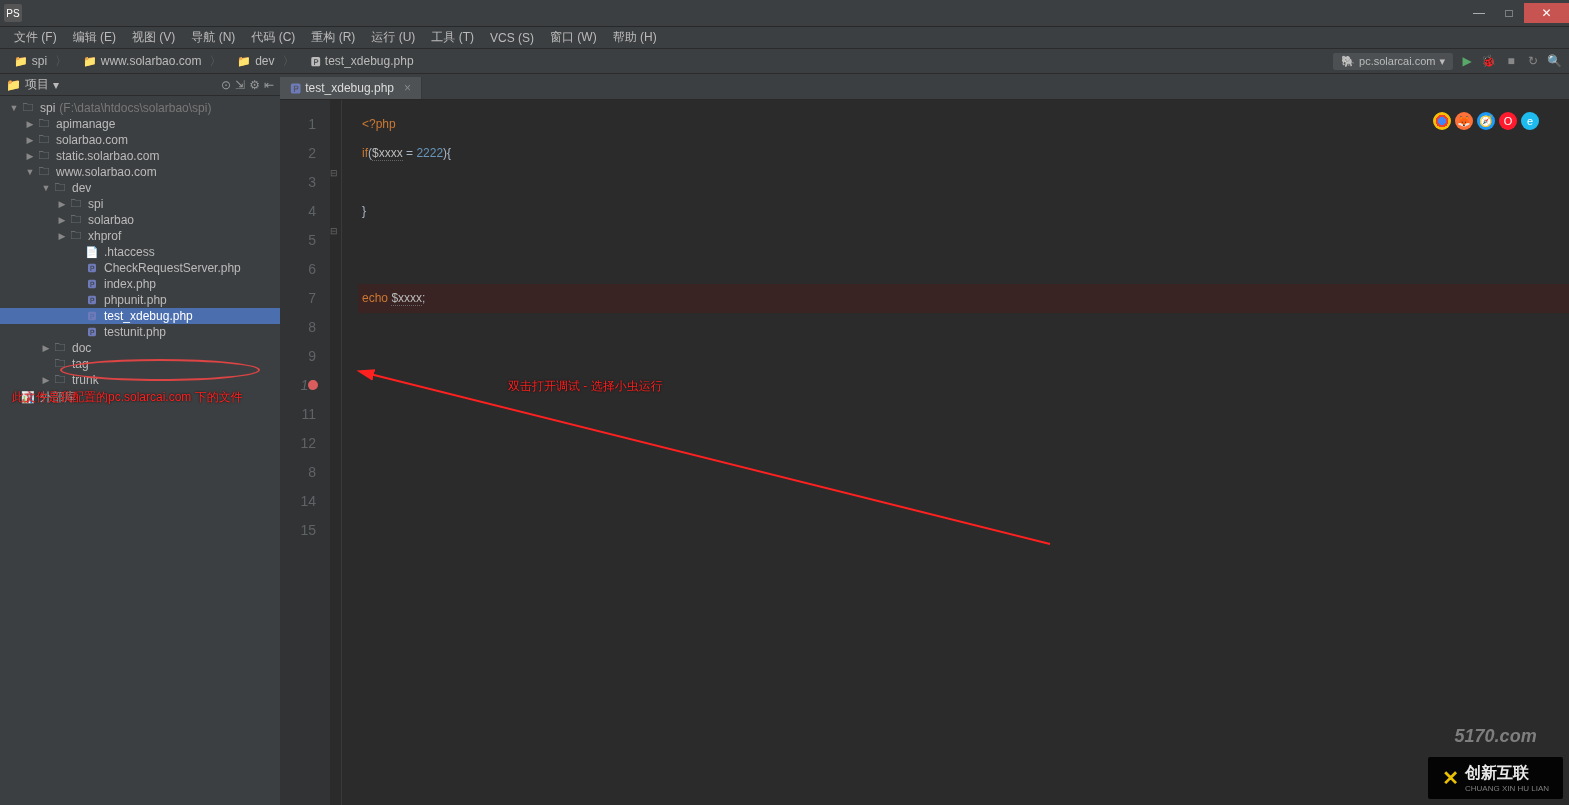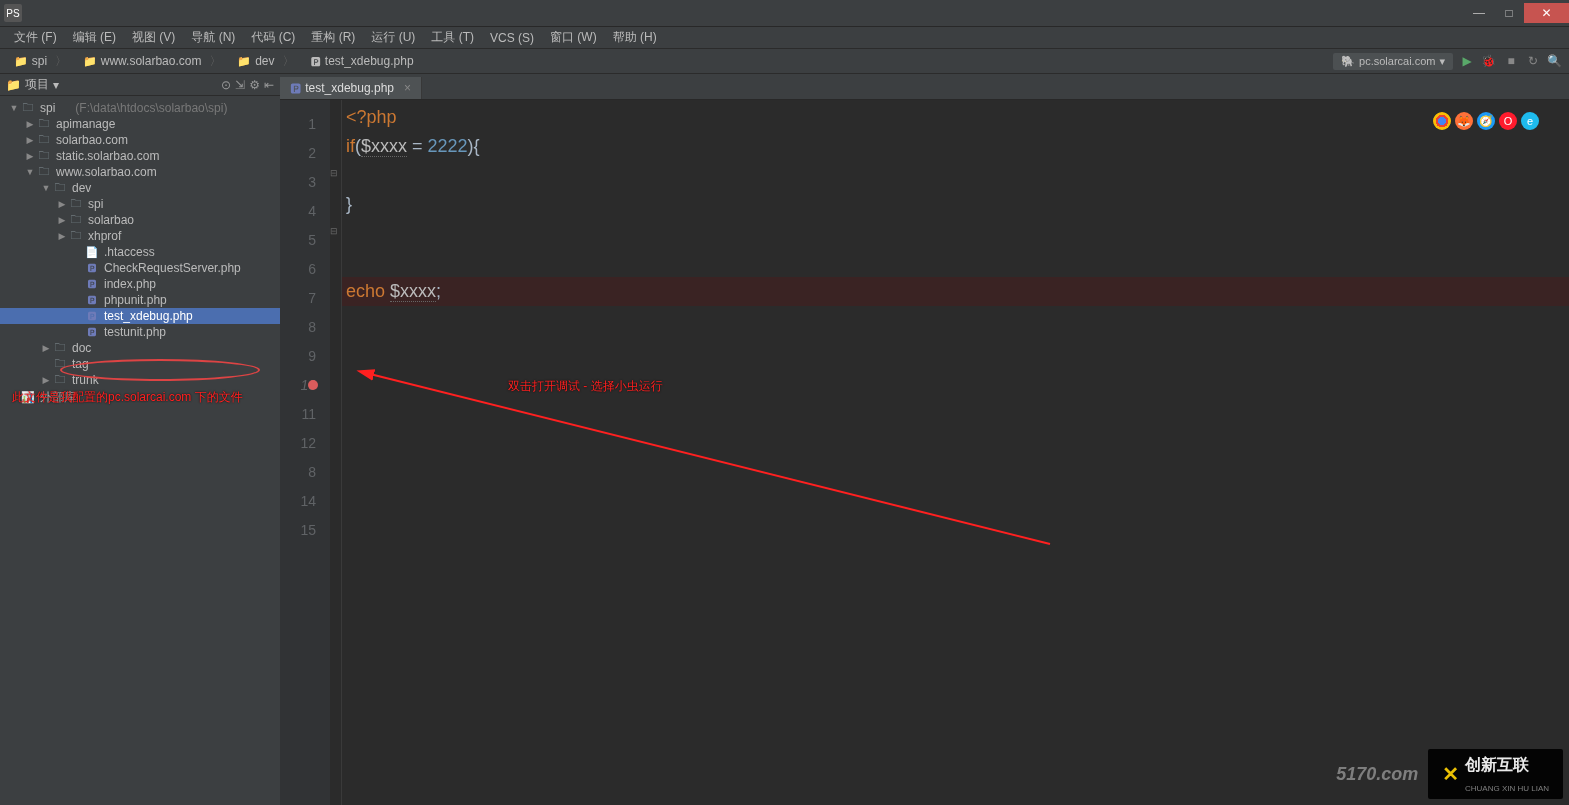--- a/index.html
+++ b/index.html
@@ -33,65 +33,65 @@
 .project-header .header-icon { cursor: pointer; opacity: 0.7; }
 
 .tree { padding: 4px 0; font-size: 12px; color: #bbbbbb; overflow: auto; flex: 1; }
 .tree-node { display: flex; align-items: center; padding: 1px 0; cursor: pointer; white-space: nowrap; }
 .tree-node.selected { background: #4b6eaf; color: #fff; }
 .tree-arrow { width: 12px; display: inline-block; text-align: center; font-size: 9px; color: #888; }
 .tree-icon { width: 16px; height: 14px; display: inline-flex; align-items: center; justify-content: center; margin-right: 4px; font-size: 11px; }
 .folder-icon { color: #87939a; }
 .php-icon { color: #6e7bb8; font-size: 10px; }
 .tree-label { }
-.tree-path { color: #787878; margin-left: 20px; }
+.tree-path { color: #787878; margin-left: 4px; }
 .indent-0 { padding-left: 8px; }
 .indent-1 { padding-left: 24px; }
 .indent-2 { padding-left: 40px; }
 .indent-3 { padding-left: 56px; }
 .indent-4 { padding-left: 72px; }
 
 .red-circle { position: absolute; border: 2px solid #d44; border-radius: 50%; pointer-events: none; }
 .annotation-text { position: absolute; color: #ff2020; font-size: 12px; pointer-events: none; z-index: 100; text-shadow: 0 0 2px #000; }
 
 .editor-area { flex: 1; display: flex; flex-direction: column; background: #2b2b2b; position: relative; }
 .editor-tabs { height: 26px; background: #3c3f41; display: flex; align-items: flex-end; border-bottom: 1px solid #282828; }
 .editor-tab { padding: 4px 10px; background: #515658; color: #bbb; font-size: 12px; display: flex; align-items: center; gap: 4px; border-right: 1px solid #383838; }
 .editor-tab.active { background: #4e5254; color: #ddd; }
 
 .editor-body { flex: 1; display: flex; position: relative; background: #2b2b2b; }
 .gutter { width: 50px; background: #313335; text-align: right; padding-right: 14px; padding-top: 10px; font-family: Consolas, monospace; font-size: 14px; color: #606366; line-height: 29px; position: relative; }
 .gutter .breakpoint { position: absolute; width: 10px; height: 10px; background: #db5c5c; border-radius: 50%; right: -2px; }
 .fold-gutter { width: 12px; background: #2b2b2b; border-right: 1px solid #3a3a3a; position: relative; }
 .fold-icon { position: absolute; left: 0; color: #666; font-size: 9px; }
 
-.code { flex: 1; padding-top: 3px; font-family: Consolas, monospace; font-size: 18px; line-height: 29px; color: #a9b7c6; position: relative; }
+.code { flex: 1; padding-top: 10px; font-family: Consolas, monospace; font-size: 12px; line-height: 29px; color: #a9b7c6; position: relative; margin-left: 16px; }
 .code-line { padding-left: 4px; height: 29px; position: relative; }
 .code-line.current { background: #47484a; }
 .code-line.breakpoint-line { background: #3a2323; }
 .kw { color: #cc7832; }
 .var { color: #bbb; border-bottom: 1px dotted #666; }
 .num { color: #6897bb; }
 .op { color: #a9b7c6; }
 .comment { color: #808080; font-style: italic; }
 .tag { color: #cc7832; }
 .cursor { display: inline-block; width: 1px; height: 18px; background: #bbb; vertical-align: middle; animation: blink 1s infinite; }
 @keyframes blink { 50% { opacity: 0; } }
 
 .browser-icons { position: absolute; top: 38px; right: 30px; display: flex; gap: 4px; z-index: 50; }
 .browser-icons div { width: 18px; height: 18px; border-radius: 50%; display: flex; align-items: center; justify-content: center; font-size: 11px; color: #fff; }
 
 .red-arrow { position: absolute; pointer-events: none; z-index: 90; }
 
-.watermark { position: absolute; right: 6px; bottom: 6px; display: flex; align-items: center; gap: 10px; opacity: 0.9; z-index: 200; }
+.watermark { position: absolute; right: 6px; bottom: 6px; display: flex; align-items: center; gap: 10px; opacity: 0.9; z-index: 200; flex-direction: column; }
 .watermark .txt { color: #888; font-size: 18px; font-weight: bold; font-style: italic; }
 .watermark .logo { background: #000; color: #fff; padding: 6px 14px; display: flex; align-items: center; gap: 6px; border-radius: 2px; }
 .watermark .logo .cx { color: #ffd100; font-size: 20px; font-weight: bold; }
 .watermark .logo .chn { font-size: 16px; font-weight: bold; }
-.watermark .logo .sub { font-size: 8px; color: #888; margin-top: 8px; }
+.watermark .logo .sub { font-size: 8px; color: #888; }
 </style>
 </head>
 <body>
 
 <div class="titlebar">
   <div class="app-icon">PS</div>
   <div class="win-controls">
     <div>—</div>
     <div>□</div>
     <div class="close">✕</div>

